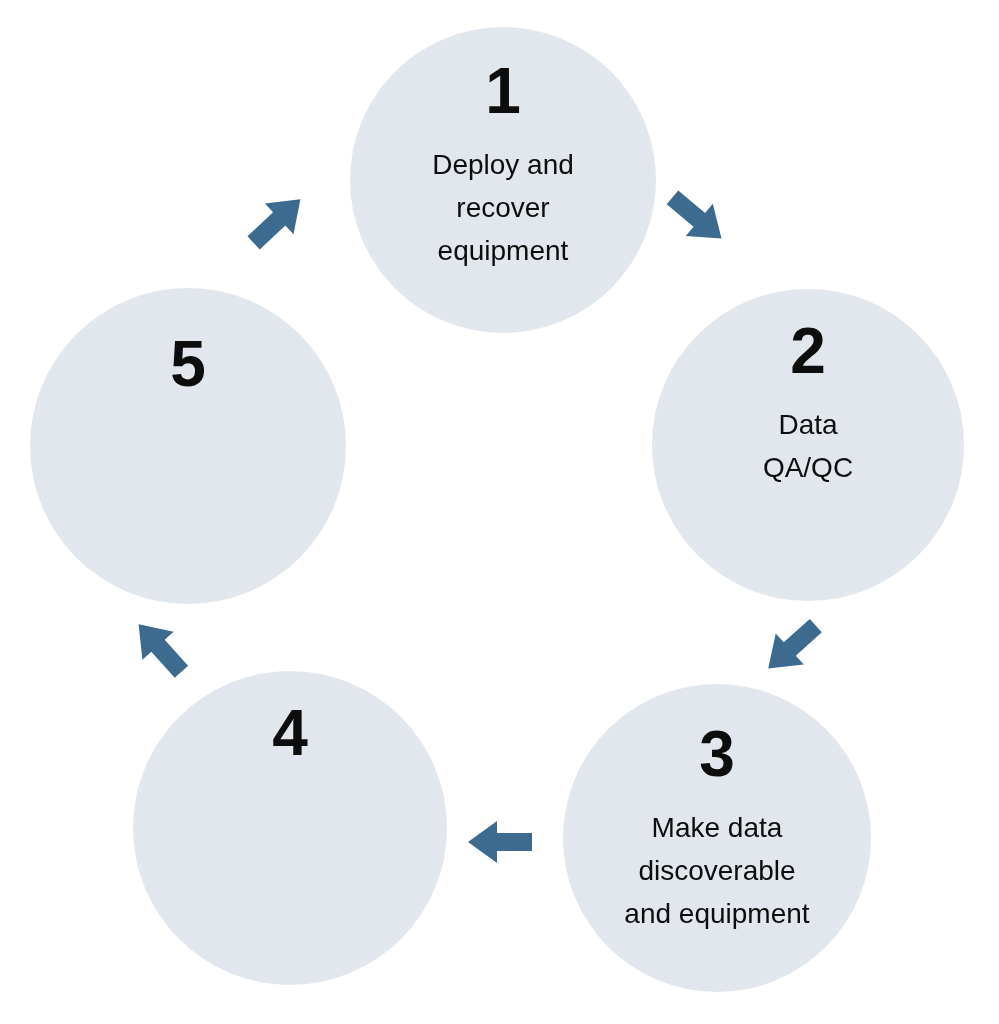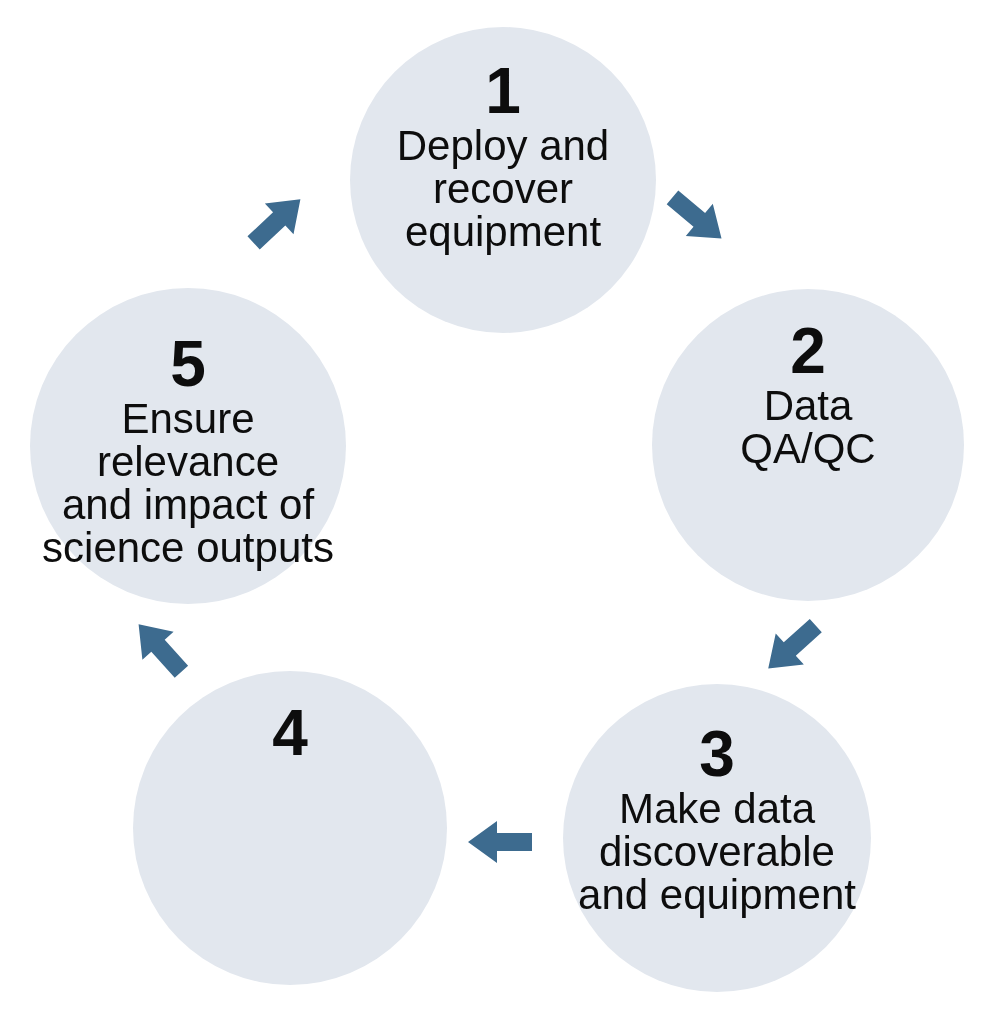--- a/index.html
+++ b/index.html
@@ -28,25 +28,25 @@
     box-sizing: border-box;
   }
   .num {
     font-size: 64px;
     font-weight: 700;
     line-height: 1;
     color: var(--text);
     letter-spacing: 0;
   }
   .label {
-    font-size: 42px;
+    font-size: 28px;
     line-height: 43px;
     color: var(--text);
     white-space: pre-line;
-    margin-top: 1px;
+    margin-top: 20px;
   }
   
   .c1 { left: 350px; top: 27px;  width: 306px; height: 306px; padding-top: 32px; }
   .c2 { left: 652px; top: 289px; width: 312px; height: 312px; padding-top: 30px; }
   .c3 { left: 563px; top: 684px; width: 308px; height: 308px; padding-top: 38px; }
   .c4 { left: 133px; top: 671px; width: 314px; height: 314px; padding-top: 30px; }
   .c5 { left: 30px;  top: 288px; width: 316px; height: 316px; padding-top: 44px; }
   .arrow { position: absolute; width: 84px; height: 84px; }
   .a12 { left: 655px; top: 176px; }
   .a23 { left: 750px; top: 605px; }
@@ -78,23 +78,20 @@
 discoverable
 and equipment</div>
   </div>
 
   <div class="circle c4">
     <div class="num">4</div>
   </div>
 
   <div class="circle c5">
     <div class="num">5</div>
-    <div class="label">Ensure relevance
-and impact of
-science outputs</div>
   </div>
 
   <svg class="arrow a12" viewBox="0 0 84 84">
     <polygon points="10,33 45,33 45,21 74,42 45,63 45,51 10,51" transform="rotate(40 42 42)" fill="#3D6B8F"></polygon>
   </svg>
 
   <svg class="arrow a23" viewBox="0 0 84 84">
     <polygon points="10,33 45,33 45,21 74,42 45,63 45,51 10,51" transform="rotate(138 42 42)" fill="#3D6B8F"></polygon>
   </svg>
 

